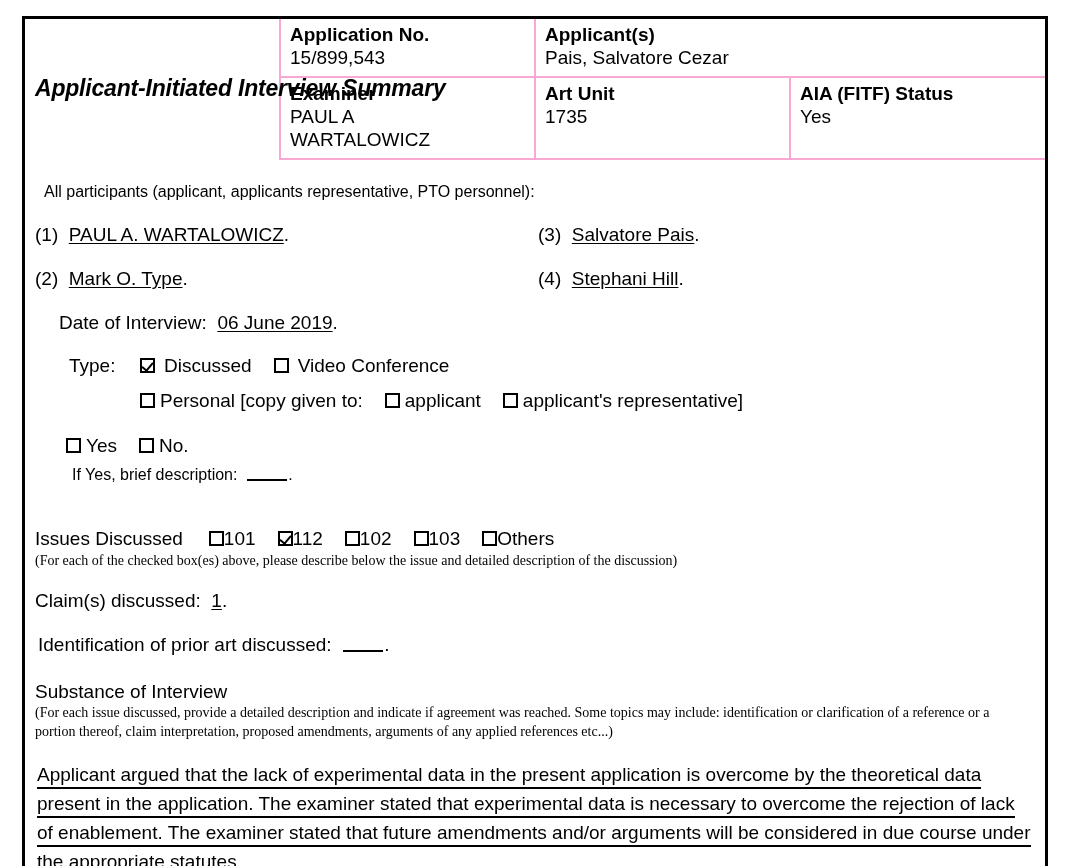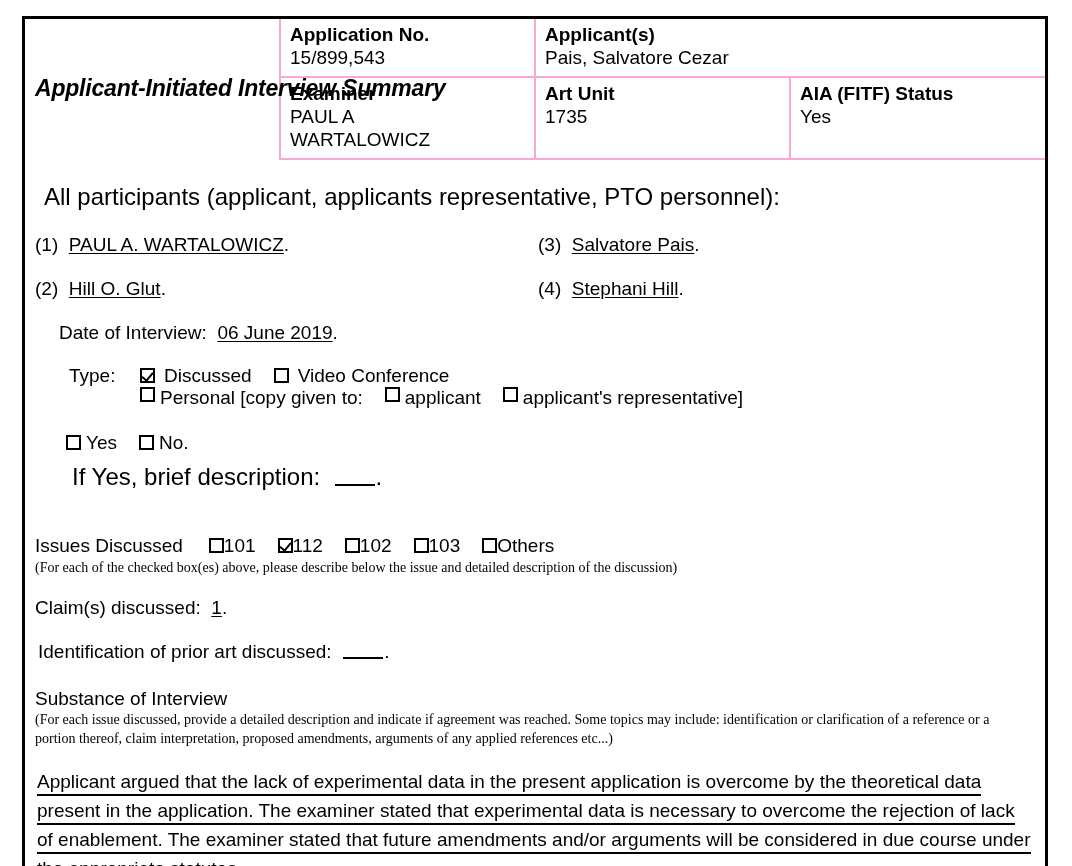--- a/index.html
+++ b/index.html
@@ -75,21 +75,21 @@
     white-space: pre-line;
   }
 
   
   .form-body {
     padding: 0 0 0 0;
     position: relative;
   }
 
   .ln {
-    font-size: 24px;
+    font-size: 16px;
     line-height: 1.25;
   }
 
   .row-participants-head {
     padding: 22px 0 0 19px;
   }
 
   .participants {
     position: relative;
     padding: 26px 0 0 0;
@@ -110,21 +110,21 @@
   .date-row {
     padding: 18px 0 0 34px;
     font-size: 19px;
   }
 
   .type-block {
     padding: 21px 0 0 44px;
     font-size: 19px;
   }
   .type-line1 { display: flex; align-items: center; white-space: nowrap; }
-  .type-line2 { display: flex; align-items: flex-start; white-space: nowrap; margin-top: 0; padding-left: 71px; }
+  .type-line2 { display: flex; align-items: center; white-space: nowrap; margin-top: 13px; padding-left: 71px; }
   .type-label { width: 71px; }
 
   
   .cb {
     display: inline-block;
     position: relative;
     width: 15px;
     height: 15px;
     border: 2px solid #000;
     box-sizing: border-box;
@@ -253,21 +253,21 @@
 
       <div class="row-participants-head ln">All participants (applicant, applicants representative, PTO personnel):</div>
 
       <div class="participants">
         <div class="p-item p-c1 p-r1">
           <span>(1)</span>
           <span>&nbsp;</span><span class="uline">PAUL A. WARTALOWICZ</span><span>.</span>
         </div>
         <div class="p-item p-c1 p-r2">
           <span>(2)</span>
-          <span>&nbsp;</span><span class="uline">Hill O. Glut</span><span>.</span>
+          <span>&nbsp;</span><span class="uline">Mark O. Type</span><span>.</span>
         </div>
         <div class="p-item p-c2 p-r1">
           <span>(3)</span>
           <span>&nbsp;</span><span class="uline">Salvatore Pais</span><span>.</span>
         </div>
         <div class="p-item p-c2 p-r2">
           <span>(4)</span>
           <span>&nbsp;</span><span class="uline">Stephani Hill</span><span>.</span>
         </div>
       </div>

